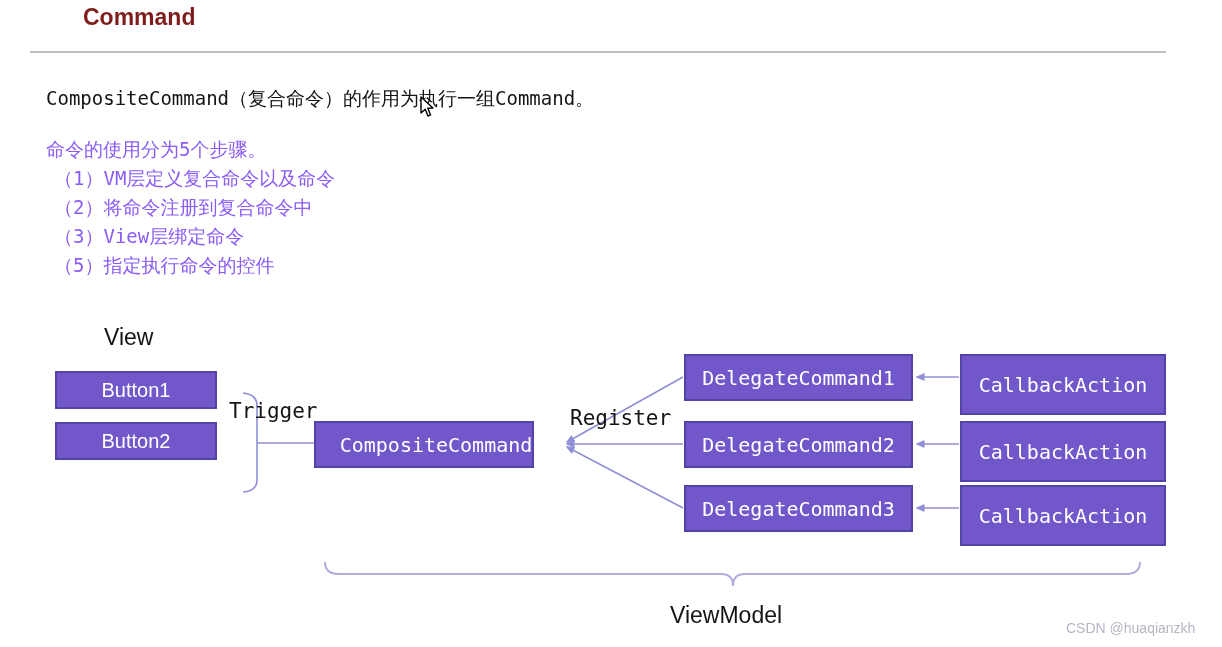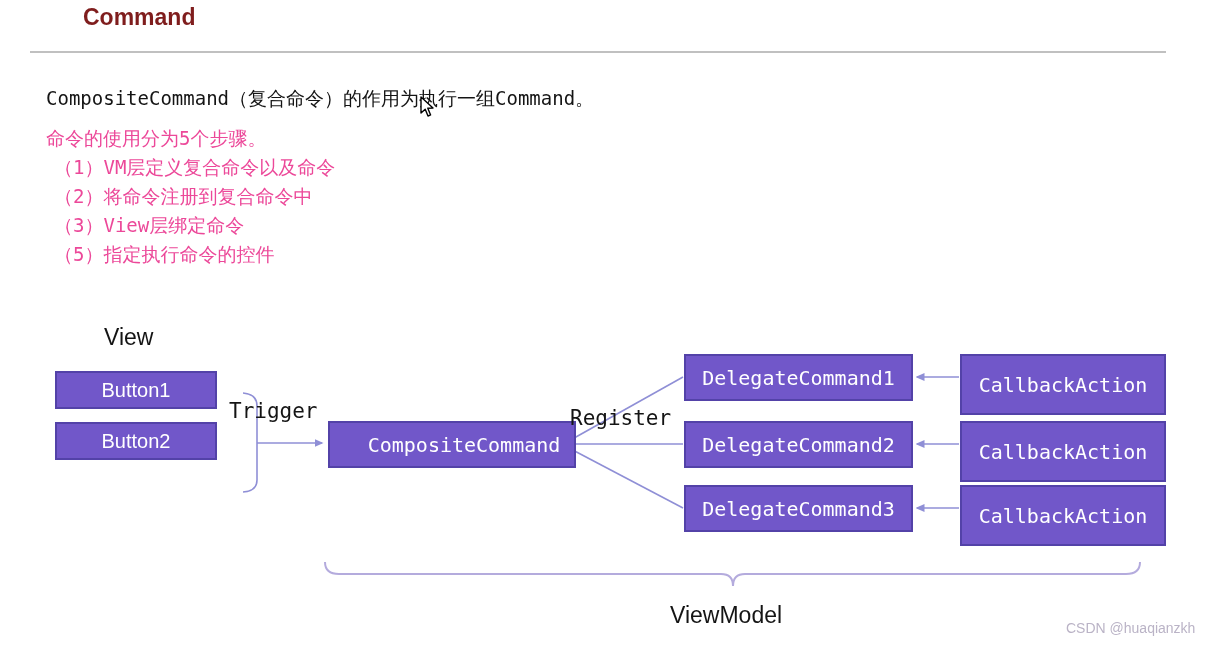--- a/index.html
+++ b/index.html
@@ -30,23 +30,23 @@
     left:30px;top:51px;width:1136px;height:2px;
     background:var(--rule);
   }
   .intro-text{
     left:46px;top:86px;
     font-family:"DejaVu Sans Mono","Liberation Sans",sans-serif;
     font-size:19px;color:#141414;
     white-space:nowrap;
   }
   .steps{
-    left:46px;top:124px;
+    left:46px;top:135px;
     font-family:"DejaVu Sans Mono","Liberation Sans",sans-serif;
-    font-size:19px;color:#ec4899;
+    font-size:19px;color:#8b5cf6;
   }
   .steps-heading{line-height:29px;white-space:nowrap;}
   .step-item{line-height:29px;white-space:nowrap;padding-left:8px;}
   .view-label{
     left:104px;top:324px;
     font-size:23px;color:#141414;
   }
   .dbox{
     display:flex;align-items:center;justify-content:center;
     background:var(--box-fill);
@@ -56,21 +56,21 @@
   }
   .btn-box{
     left:55px;width:162px;height:38px;
     font-family:"Liberation Sans",sans-serif;
     font-size:20px;
   }
   .mono-box{
     font-family:"DejaVu Sans Mono",monospace;
     font-size:20px;
   }
-  .composite-box{left:328px;top:421px;width:248px;height:47px;padding-left:24px;}
+  .composite-box{left:314px;top:421px;width:220px;height:47px;padding-left:24px;}
   .delegate-box{left:684px;width:229px;height:47px;}
   .callback-box{left:960px;width:206px;height:61px;}
   .flow-label{
     font-family:"DejaVu Sans Mono",monospace;
     font-size:21px;color:#141414;
     white-space:nowrap;
   }
   .trigger-label{left:229px;top:399px;}
   .register-label{left:570px;top:406px;}
   .viewmodel-label{

